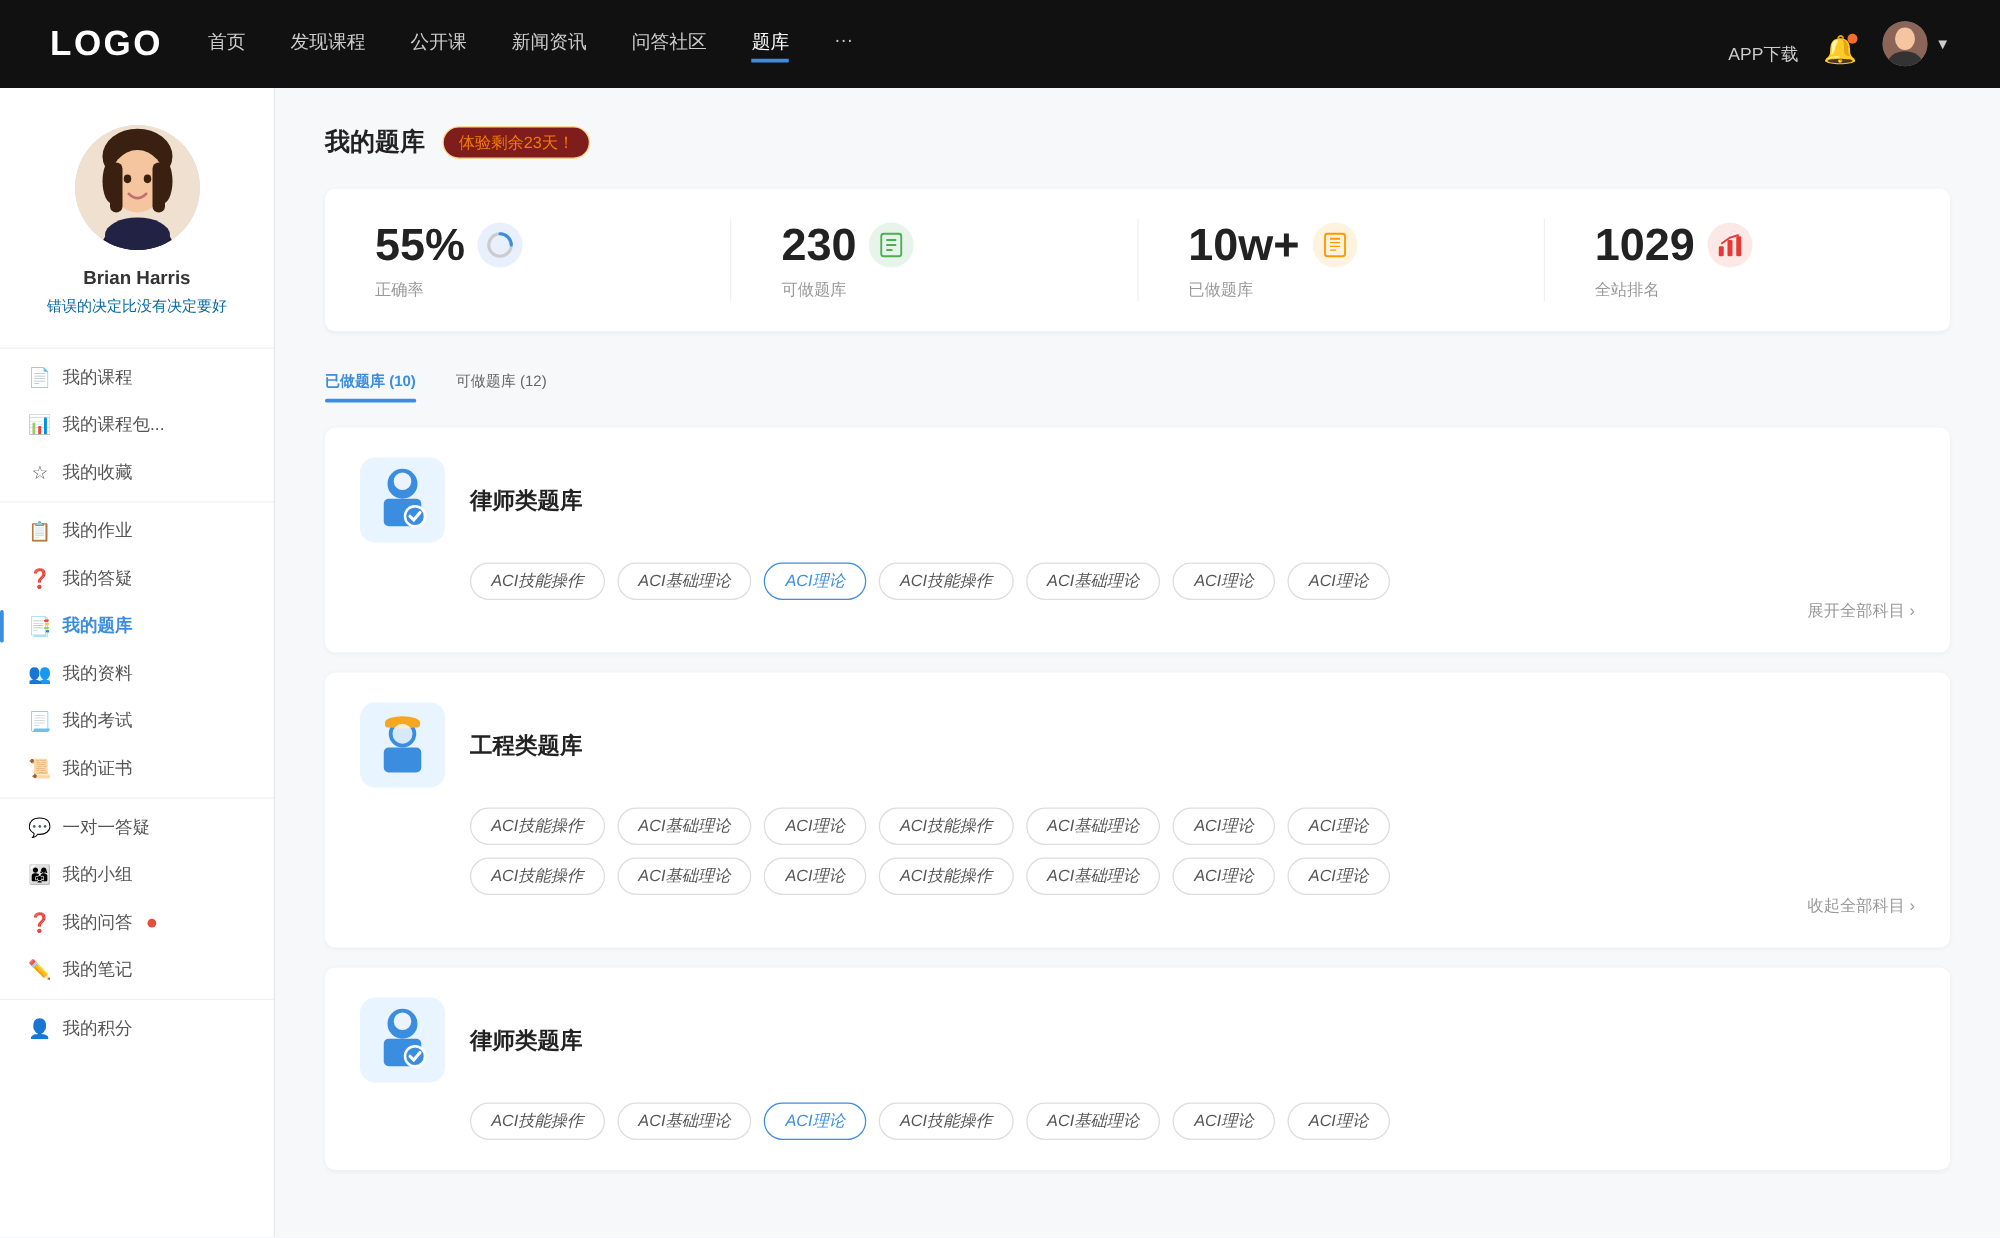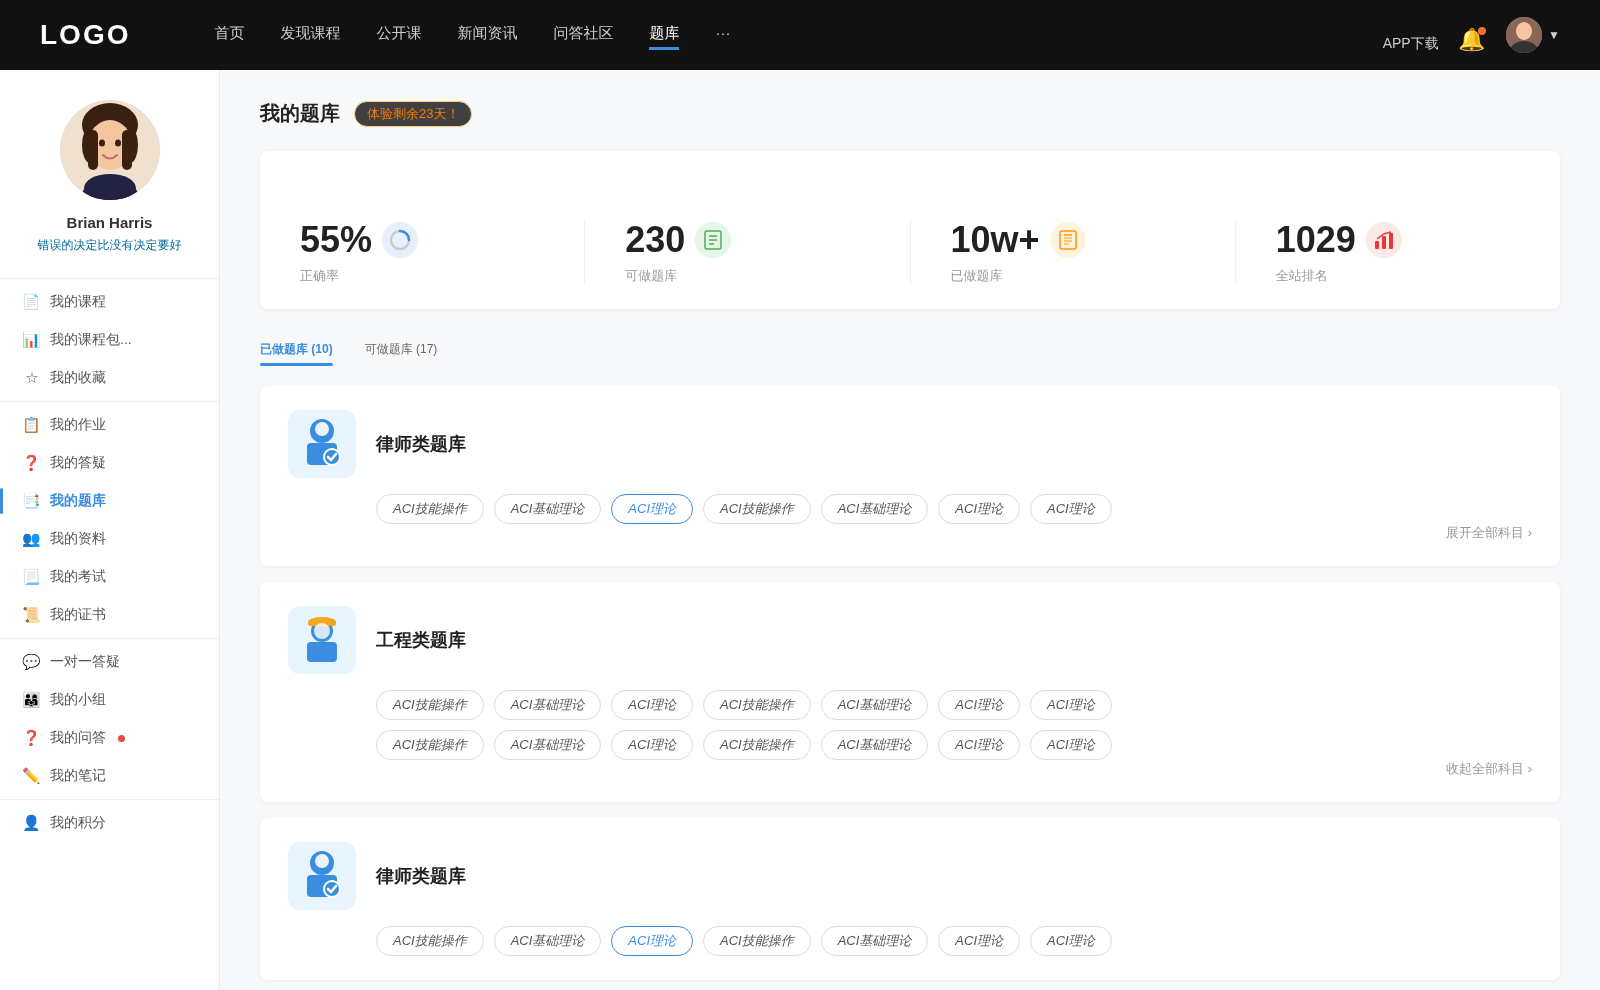--- a/index.html
+++ b/index.html
@@ -14,21 +14,21 @@
       padding: 0 40px;
       position: fixed;
       top: 0; left: 0; right: 0;
       z-index: 100;
     }
     .header-logo {
       color: #fff;
       font-size: 28px;
       font-weight: 900;
       letter-spacing: 2px;
-      margin-right: 84px;
+      margin-right: 36px;
     }
     .header-nav {
       display: flex;
       gap: 36px;
       flex: 1;
     }
     .header-nav-item {
       color: #ccc;
       font-size: 15px;
       cursor: pointer;
@@ -173,21 +173,21 @@
       align-items: center;
       gap: 14px;
       margin-bottom: 24px;
     }
     .page-title {
       font-size: 20px;
       font-weight: 700;
       color: #222;
     }
     .trial-badge {
-      background: #404040;
+      background: #7f1d1d;
       color: #f57c00;
       border-radius: 14px;
       padding: 3px 12px;
       font-size: 13px;
       border: 1px solid #ffd180;
     }
 
     
     .stats-row {
       display: flex;
@@ -197,21 +197,20 @@
       margin-bottom: 24px;
       box-shadow: 0 1px 4px rgba(0,0,0,0.06);
     }
     .stat-item {
       flex: 1;
       display: flex;
       flex-direction: column;
       align-items: flex-start;
       padding: 0 40px;
       border-right: 1px solid #f0f0f0;
-      margin-top: 44px;
     }
     .stat-item:last-child { border-right: none; }
     .stat-top {
       display: flex;
       align-items: center;
       gap: 10px;
     }
     .stat-value {
       font-size: 36px;
       font-weight: 700;
@@ -499,21 +498,21 @@
               <polyline points="4 10, 11 5, 18 3" fill="none" stroke="#e53935" stroke-width="1.5"></polyline>
             </svg>
           </div>
         </div>
         <div class="stat-label">全站排名</div>
       </div>
     </div>
 
     <div class="tabs-row">
       <span class="tab-item active">已做题库 (10)</span>
-      <span class="tab-item">可做题库 (17)</span>
+      <span class="tab-item">可做题库 (12)</span>
     </div>
 
     <div class="bank-card">
       <div class="bank-card-header">
         <div class="bank-icon">
           <svg width="50" height="58" viewBox="0 0 50 58">
 
             <circle cx="25" cy="16" r="12" fill="#3b8de0"></circle>
             <circle cx="25" cy="14" r="7" fill="#fff" opacity="0.9"></circle>
 

